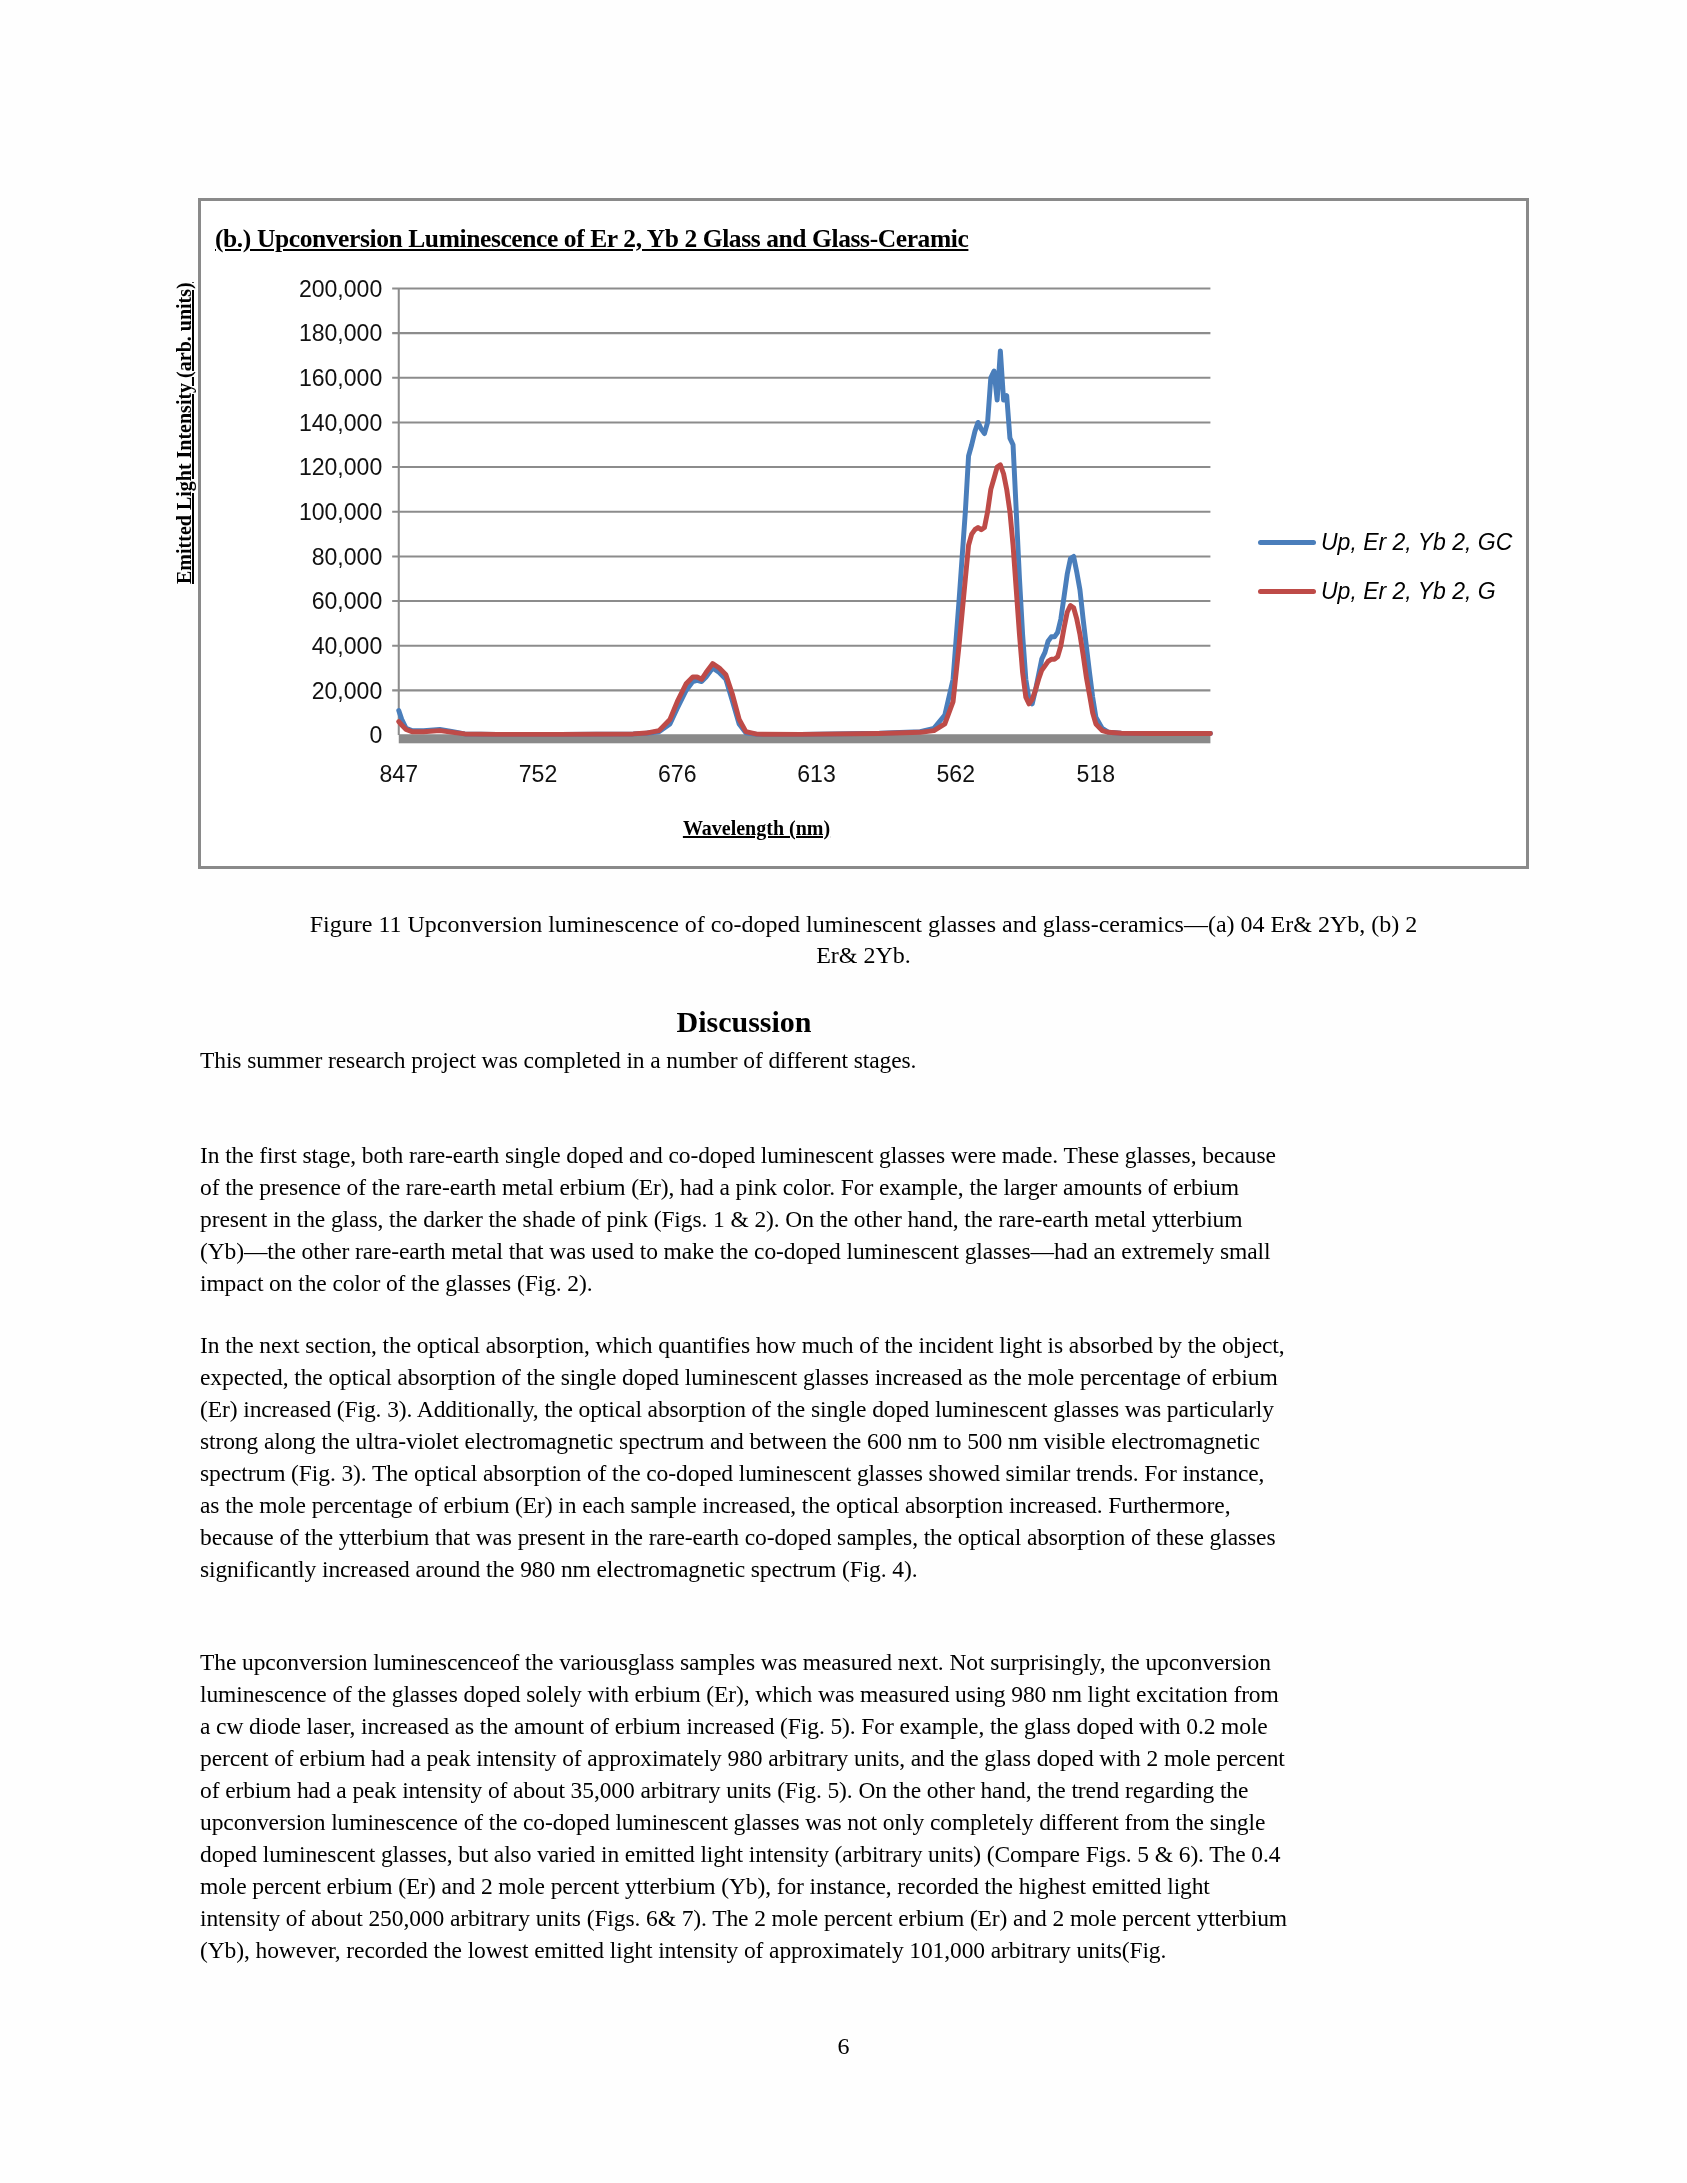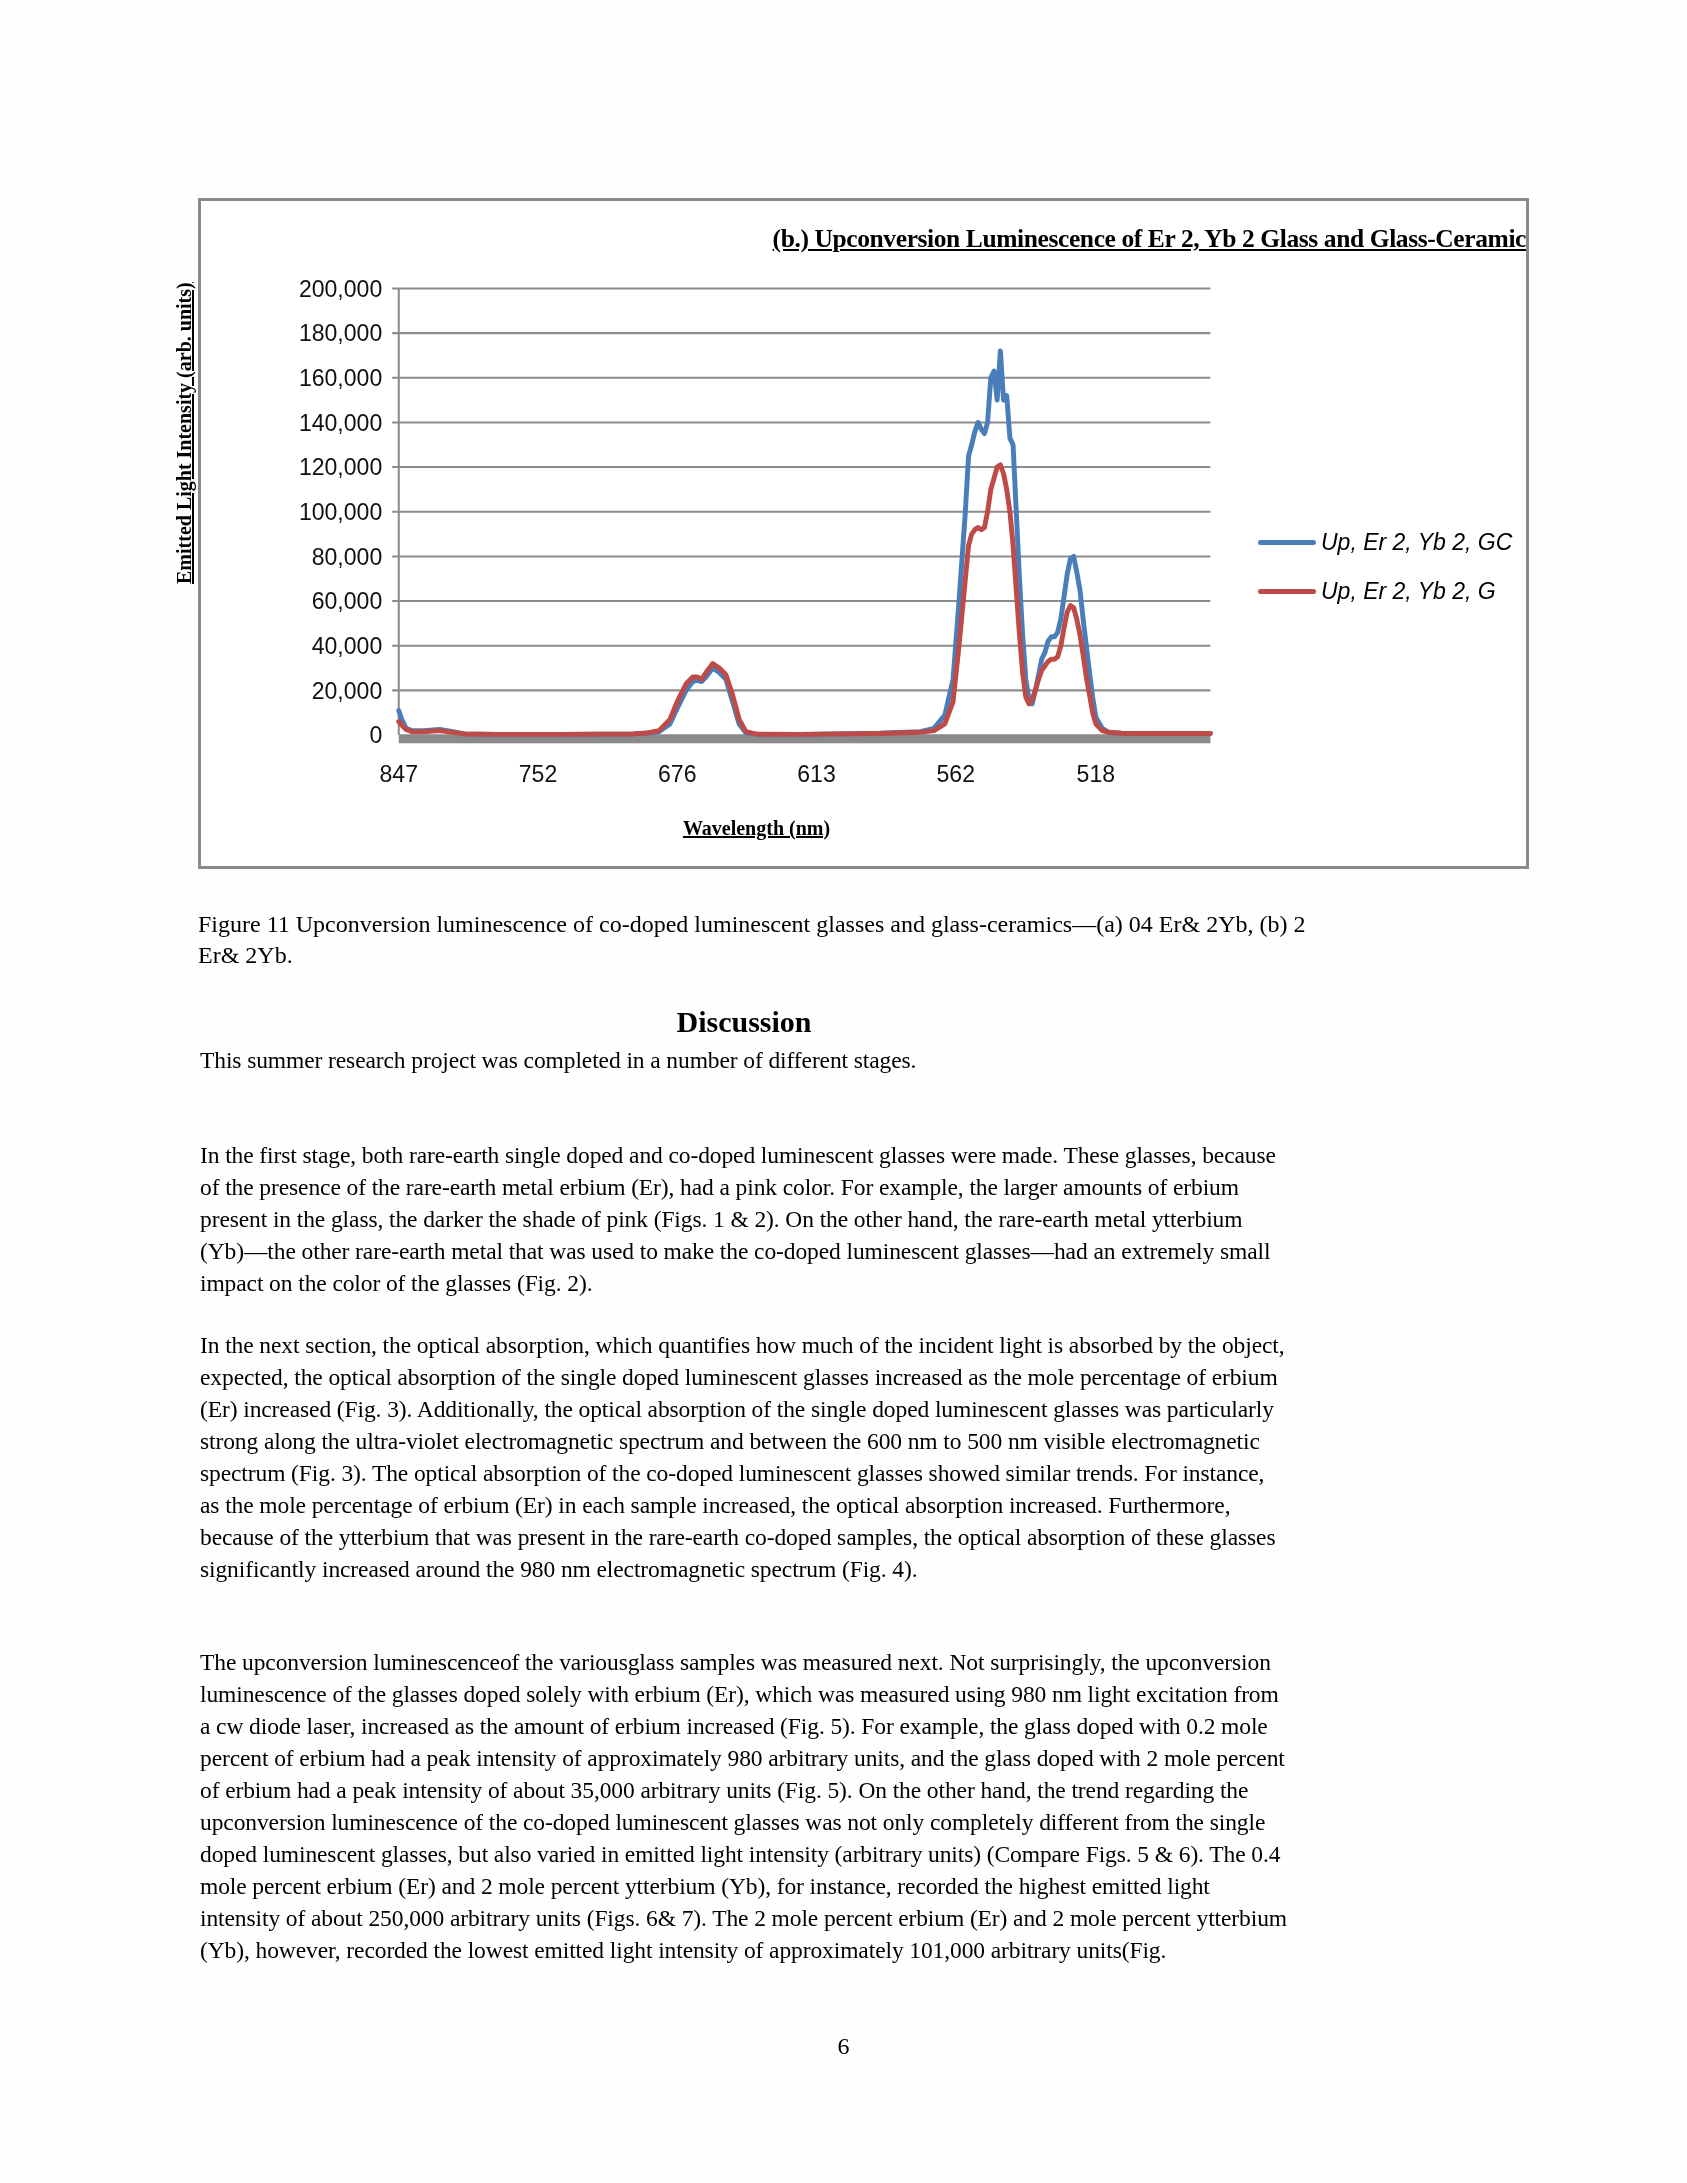--- a/index.html
+++ b/index.html
@@ -1,34 +1,34 @@
 <!DOCTYPE html>
 <html style="font-size:13px"><head>
 <meta charset="utf-8">
 <style>
   html, body { margin:0; padding:0; background:#fefefe; }
   body { width:1687px; height:2183px; position:relative; overflow:hidden;
          font-family:"Liberation Serif", serif; color:#000; }
   .chart-box { position:absolute; left:198px; top:198px; width:1331px; height:671px;
                border:3.3px solid #8a8a8a; box-sizing:border-box; background:#fff; }
-  .chart-title { position:absolute; left:0; right:0; top:23px; text-align:right;
+  .chart-title { position:absolute; left:0; right:0; top:23px; text-align:left;
                  font-family:"Liberation Serif", serif; font-weight:bold; font-size:25.5px;
-                 text-decoration:underline; letter-spacing:-0.4px; }
+                 text-decoration:underline; letter-spacing:-0.4px;padding-left:14px; }
   .y-label { position:absolute; left:-28px; top:383px; transform:rotate(-90deg); transform-origin:left top;
              font-family:"Liberation Serif", serif; font-weight:bold; font-size:20px; text-decoration:underline;
              white-space:nowrap; width:346px; }
   .x-label { position:absolute; left:0; right:0; top:616px; margin-left:-214px; text-align:center;
              font-family:"Liberation Serif", serif; font-weight:bold; font-size:20px; text-decoration:underline; }
   svg.plot { position:absolute; left:0; top:0; }
   .tick-y { font-family:"Liberation Sans", sans-serif; font-size:28px; fill:#111; }
   .tick-x { font-family:"Liberation Sans", sans-serif; font-size:28px; fill:#111; }
   .legend { position:absolute; left:1057px; top:317px; font-family:"Liberation Sans", sans-serif; font-size:23px; }
   .legend-item { display:flex; align-items:center; height:49px;font-style:italic; }
   .legend-swatch { width:58px; height:5.8px; border-radius:3.3px; margin-right:5px; }
-  .caption { position:absolute; left:198px; width:1331px; top:909px; font-size:24px; line-height:31px; }
+  .caption { position:absolute; left:198px; width:1331px; top:909px; text-align:center; font-size:24px; line-height:31px; }
   .heading { position:absolute; left:0; width:1488px; top:1005px; text-align:center; font-weight:bold; font-size:30px; }
   .para { position:absolute; left:200px; width:1335px; font-size:23.5px; line-height:32px; letter-spacing:-0.1px; }
   .para .line { display:block; white-space:nowrap; }
   sup { font-size:14px; vertical-align:top; line-height:1; position:relative; top:-1.6px; }
   .page-num { position:absolute; left:0; width:1687px; top:2033px; text-align:center; font-size:24px; }
 </style>
 </head>
 <body>
 
 <div class="chart-box">

